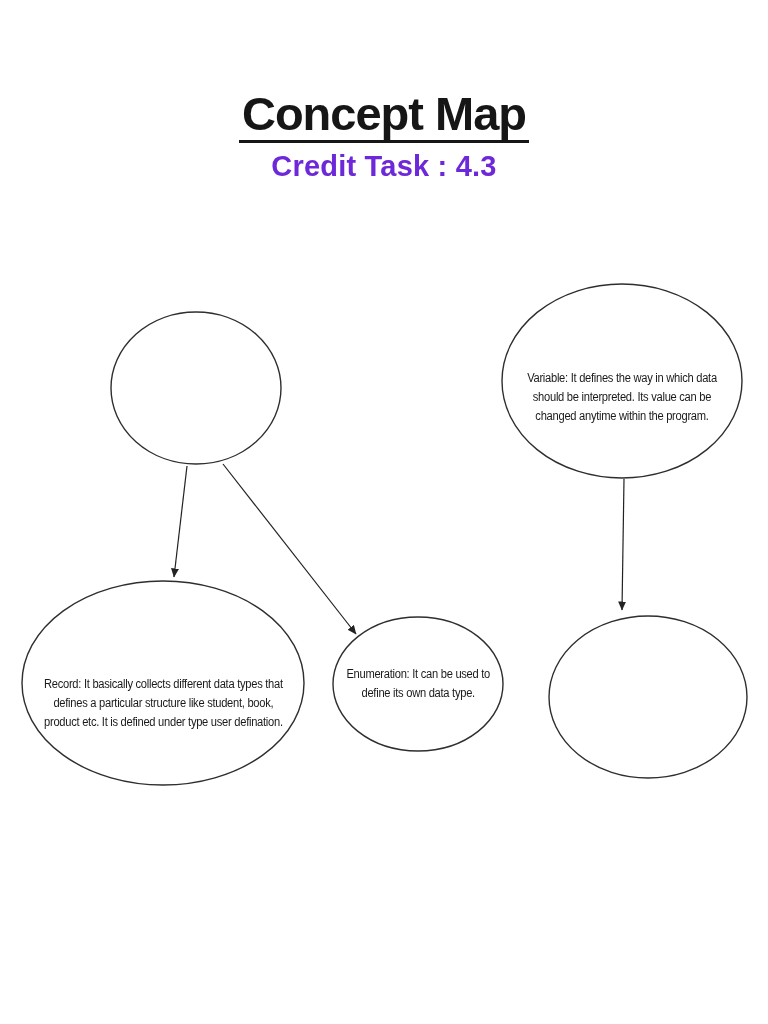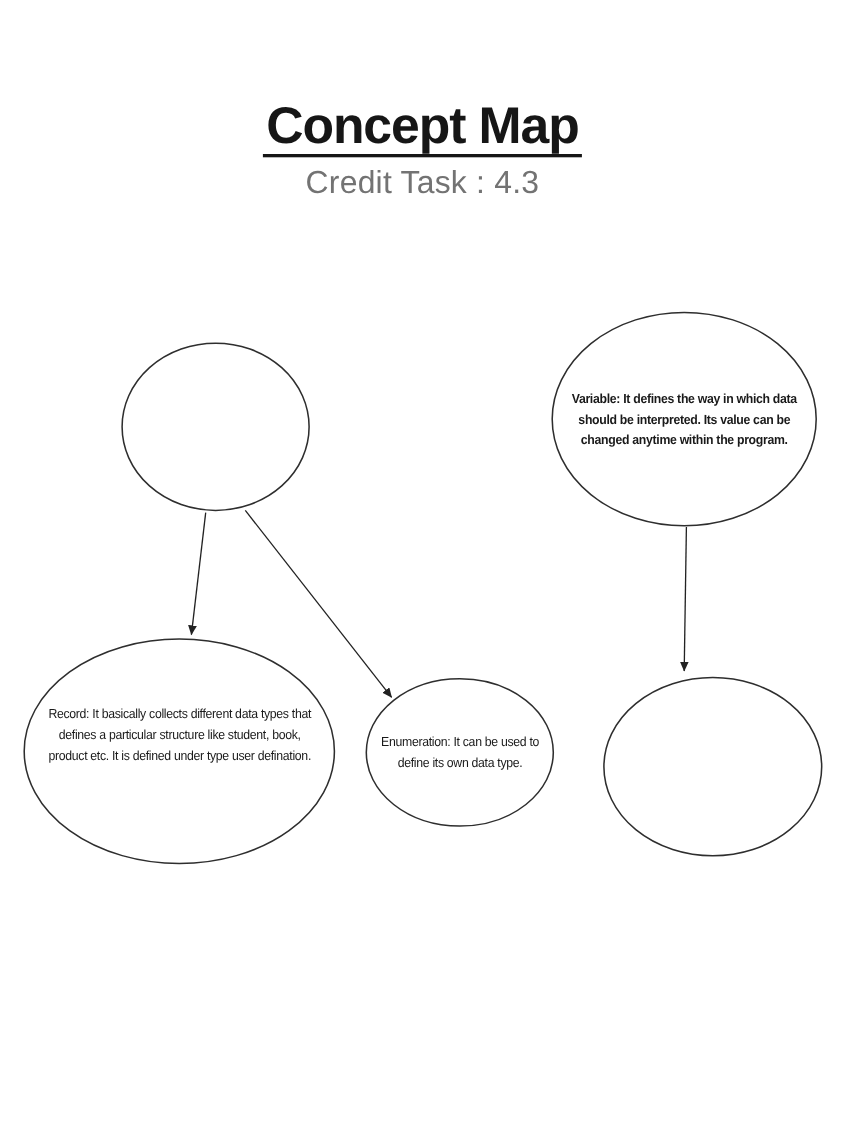--- a/index.html
+++ b/index.html
@@ -29,23 +29,23 @@
     border-bottom: 3px solid #161616;
     padding: 0 3px 3px 3px;
   }
   .subtitle {
     position: absolute;
     top: 150px;
     left: 0;
     width: 100%;
     text-align: center;
     font-size: 29px;
-    font-weight: 400;
+    font-weight: 700;
     letter-spacing: 0.2px;
-    color: #737373;
+    color: #6d28d9;
   }
   .diagram-svg {
     position: absolute;
     top: 0;
     left: 0;
   }
   .node-text {
     position: absolute;
     display: flex;
     align-items: center;
@@ -59,22 +59,22 @@
   }
   .node-line {
     white-space: nowrap;
     font-size: 12px;
     line-height: 19px;
     letter-spacing: -0.3px;
     color: #1a1a1a;
   }
   
   .nt-type        { left: 111px; top: 312px; width: 170px; height: 152px; }
-  .nt-variable    { left: 502px; top: 284px; width: 240px; height: 194px; font-weight: bold; }
-  .nt-record      { left:  22px; top: 566px; width: 282px; height: 204px; }
+  .nt-variable    { left: 502px; top: 300px; width: 240px; height: 194px; }
+  .nt-record      { left:  22px; top: 601px; width: 282px; height: 204px; }
   .nt-enumeration { left: 333px; top: 617px; width: 170px; height: 134px; }
   .nt-pointer     { left: 549px; top: 616px; width: 198px; height: 162px; }
 </style>
 </head>
 <body>
 
 <div class="page">
 
   <div class="title-wrap">
     <span class="page-title">Concept Map</span>

